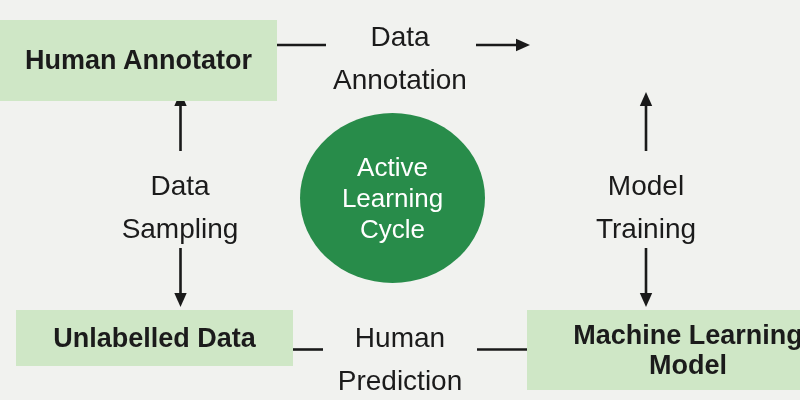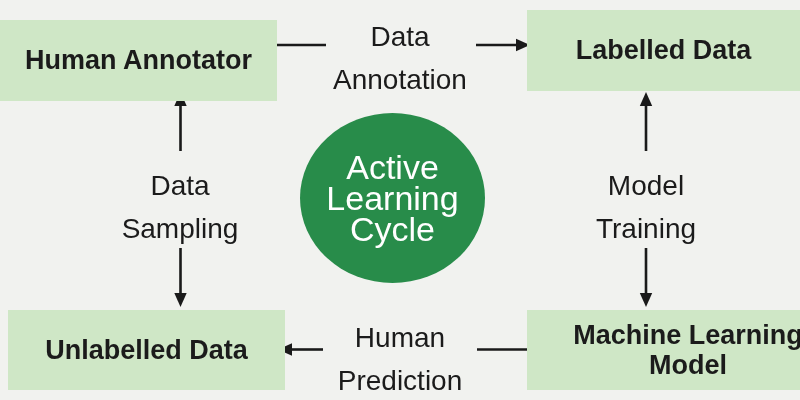--- a/index.html
+++ b/index.html
@@ -10,37 +10,37 @@
     color:var(--text,#1b1b1b);
   }
   .node{
     position:absolute;background:var(--node-fill,#cfe7c6);
     display:flex;align-items:center;justify-content:center;
     text-align:center;font-weight:700;font-size:27px;line-height:1.12;
     color:var(--text,#1b1b1b);
   }
   #node-human{left:0;top:20px;width:277px;height:81px}
   #node-labelled{left:527px;top:10px;width:273px;height:81px}
-  #node-unlabelled{left:8px;top:310px;width:277px;height:80px}
+  #node-unlabelled{left:16px;top:310px;width:277px;height:56px}
   #node-ml{left:527px;top:310px;width:322px;height:80px}
   #node-ml span{width:250px;display:block}
   .edge-label{
     position:absolute;width:160px;text-align:center;
     font-size:28px;line-height:43px;font-weight:400;
   }
   #lbl-annotation{left:320px;top:15px}
   #lbl-sampling{left:100px;top:164px}
   #lbl-training{left:566px;top:164px}
   #lbl-prediction{left:320px;top:316px}
   .cycle{
     position:absolute;left:300px;top:113px;width:185px;height:170px;
     border-radius:50%;background:var(--circle-fill,#288c4a);
     display:flex;align-items:center;justify-content:center;
     text-align:center;color:var(--circle-text,#ffffff);
-    font-size:34px;line-height:31px;
+    font-size:26px;line-height:31px;
   }
   .cycle span{width:150px;display:block}
   svg.arrows{position:absolute;left:0;top:0;display:block}
   svg.arrows line{stroke:var(--arrow,#1a1a1a);stroke-width:2.6}
   svg.arrows polygon{fill:var(--arrow,#1a1a1a)}
 </style>
 </head>
 <body>
 
 <div class="stage">
@@ -71,23 +71,20 @@
       <line x1="527" y1="349.5" x2="477" y2="349.5"></line>
       <line x1="323" y1="349.5" x2="292" y2="349.5"></line>
       <polygon points="278,349.5 292,343.3 292,355.7"></polygon>
     </g>
   </svg>
 
   <div class="node" id="node-human">
     <span>Human Annotator</span>
   </div>
 
-  <div class="node" id="node-labelled">
-    <span>Labelled Data</span>
-  </div>
 
   <div class="node" id="node-unlabelled">
     <span>Unlabelled Data</span>
   </div>
 
   <div class="node" id="node-ml">
     <span>Machine Learning Model</span>
   </div>
 
   <div class="cycle">

